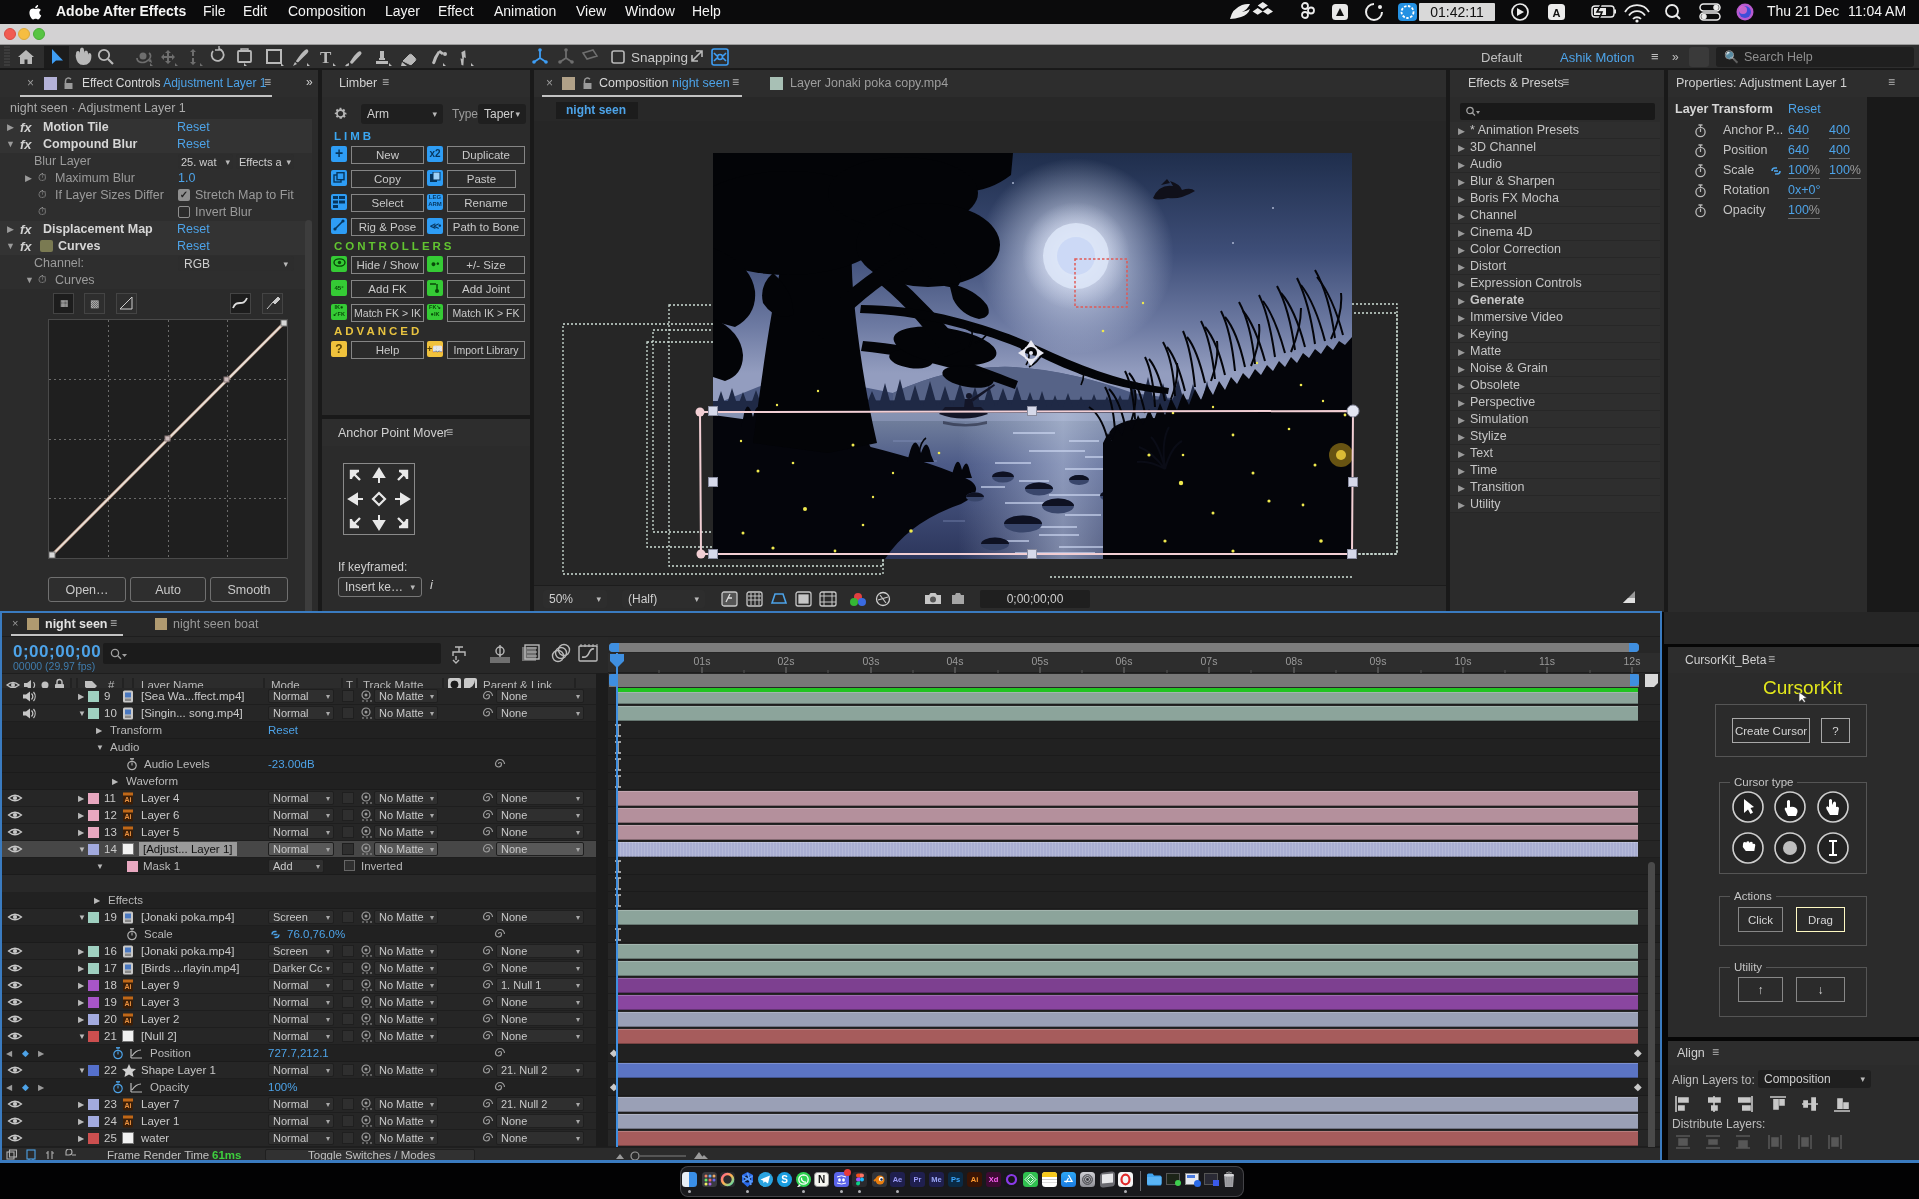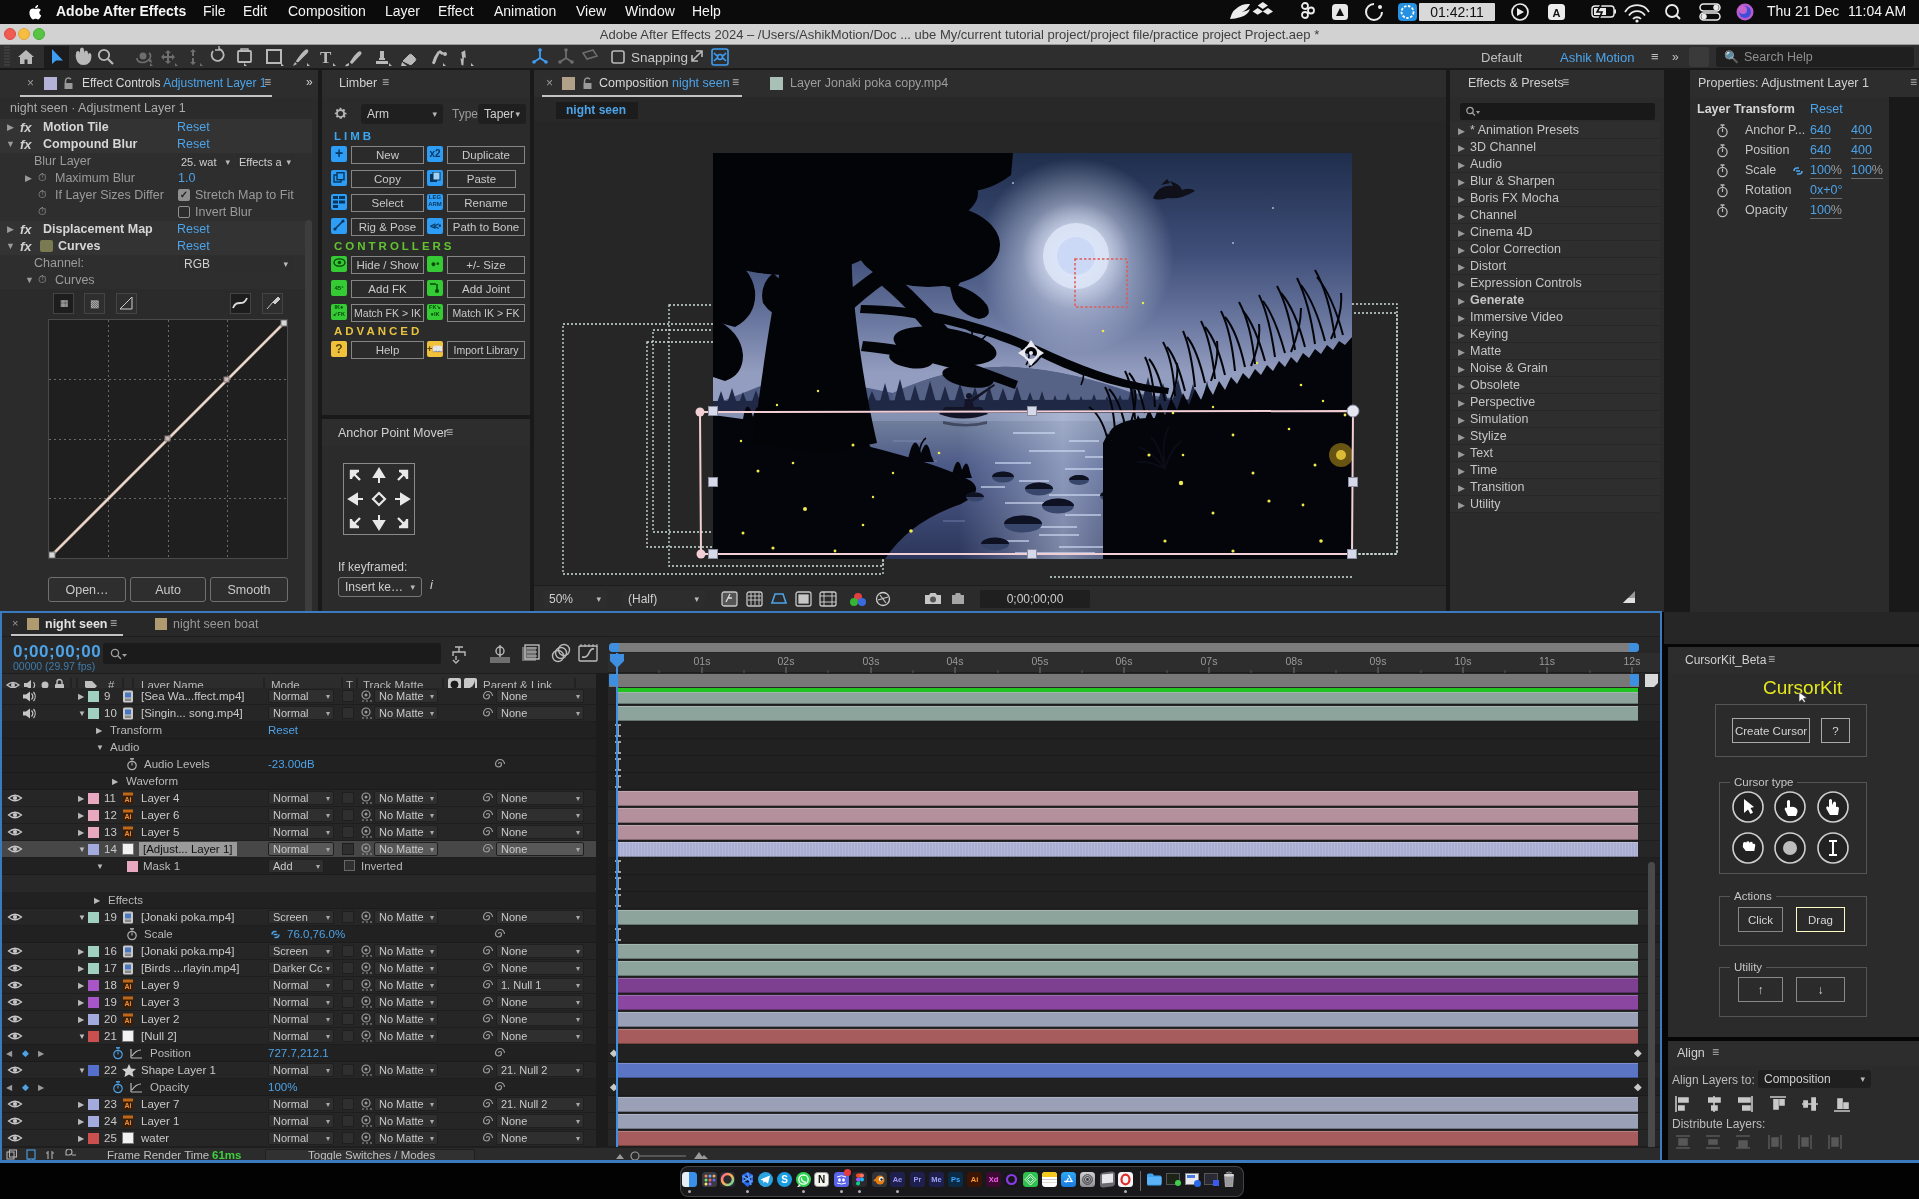--- a/index.html
+++ b/index.html
@@ -91,21 +91,20 @@
         <circle cx="523" cy="10" r="4" fill="#e86ac8" opacity="0.8"></circle>
     </svg>
     <span class="abs txt" style="left:1767px;top:3px;">Thu 21 Dec</span>
     <span class="abs txt" style="left:1848px;top:3px;">11:04 AM</span>
   </div>
 
   <div class="abs" id="titlebar" style="left:0;top:24px;width:1919px;height:21px;background:#d3d2d3;border-bottom:1px solid #9a9a9a;">
     <span class="abs" style="left:4px;top:4px;width:12px;height:12px;border-radius:50%;background:#f15b51;border:1px solid #d84b42;"></span>
     <span class="abs" style="left:18px;top:4px;width:12px;height:12px;border-radius:50%;background:#f6bd41;border:1px solid #dba93a;"></span>
     <span class="abs" style="left:33px;top:4px;width:12px;height:12px;border-radius:50%;background:#57c443;border:1px solid #47ad36;"></span>
-    <div class="txt" style="position:absolute;left:0;width:1919px;top:3px;text-align:center;color:#3e3e3e;font-size:13px;">Adobe After Effects 2024 – /Users/AshikMotion/Doc ... ube My/current tutorial project/project file/practice project Project.aep *</div>
   </div>
 
   <div class="abs" id="apptoolbar" style="left:0;top:45px;width:1919px;height:24px;background:#2e2e2e;border-bottom:1px solid #1a1a1a;">
     <svg class="abs" style="left:0;top:0" width="760" height="24">
       <g stroke="#2222" fill="none">
           <path d="M4 2 h6 M4 5 h6 M4 8 h6 M4 11 h6 M4 14 h6 M4 17 h6 M4 20 h6" stroke="#4a4a4a"></path>
         </g>
       <g fill="#b9b9b9">
         <path d="M18 12 L26 5 L34 12 L32 12 L32 19 L27.5 19 L27.5 14.5 L24.5 14.5 L24.5 19 L20 19 L20 12 Z"></path>
       </g>
@@ -782,21 +781,21 @@
         </div>
 <div class="abs" style="left:0;top:426px;width:210px;height:17px;background:#2e2e2e;border-bottom:1px solid #272727;">
           <span class="abs dim" style="left:8px;top:4px;font-size:9px;">▶</span>
           <span class="abs txt" style="left:20px;top:1px;font-size:12.5px;color:#c6c6c6;">Utility</span>
         </div>
       <svg class="abs" style="left:172px;top:520px" width="14" height="14">
           <path d="M1 13 L13 13 L13 1 Z" fill="#9a9a9a"></path>
           <path d="M1 13 L13 13 L13 8 L6 8 Z" fill="#e0e0e0"></path>
         </svg>
     </div>
-    <div class="abs panel" id="props" style="left:1668px;top:1px;width:199px;height:542px;margin-left:22px;">
+    <div class="abs panel" id="props" style="left:1668px;top:1px;width:199px;height:542px;">
       <div class="abs phead" style="left:0;top:0;width:251px;height:27px;">
         <span class="abs txt" style="left:8px;top:6px;font-size:12.5px;color:#d0d0d0;">Properties: Adjustment Layer 1</span>
         <span class="abs" style="left:220px;top:5px;color:#b5b5b5;font-size:12px;">≡</span>
       </div>
       <span class="abs txt" style="left:7px;top:32px;font-size:12.5px;font-weight:700;color:#d6d6d6;">Layer Transform</span>
       <span class="abs txt blue" style="left:120px;top:32px;font-size:12.5px;">Reset</span>
       <div class="abs" style="left:0;top:51px;width:251px;height:20px;">
 <svg class="abs" style="left:26px;top:3px" width="13" height="14">
             <circle cx="6.5" cy="8" r="4.6" fill="none" stroke="#b9b9b9" stroke-width="1.3"></circle>
             <line x1="6.5" y1="8" x2="6.5" y2="4.6" stroke="#b9b9b9" stroke-width="1.2"></line>

